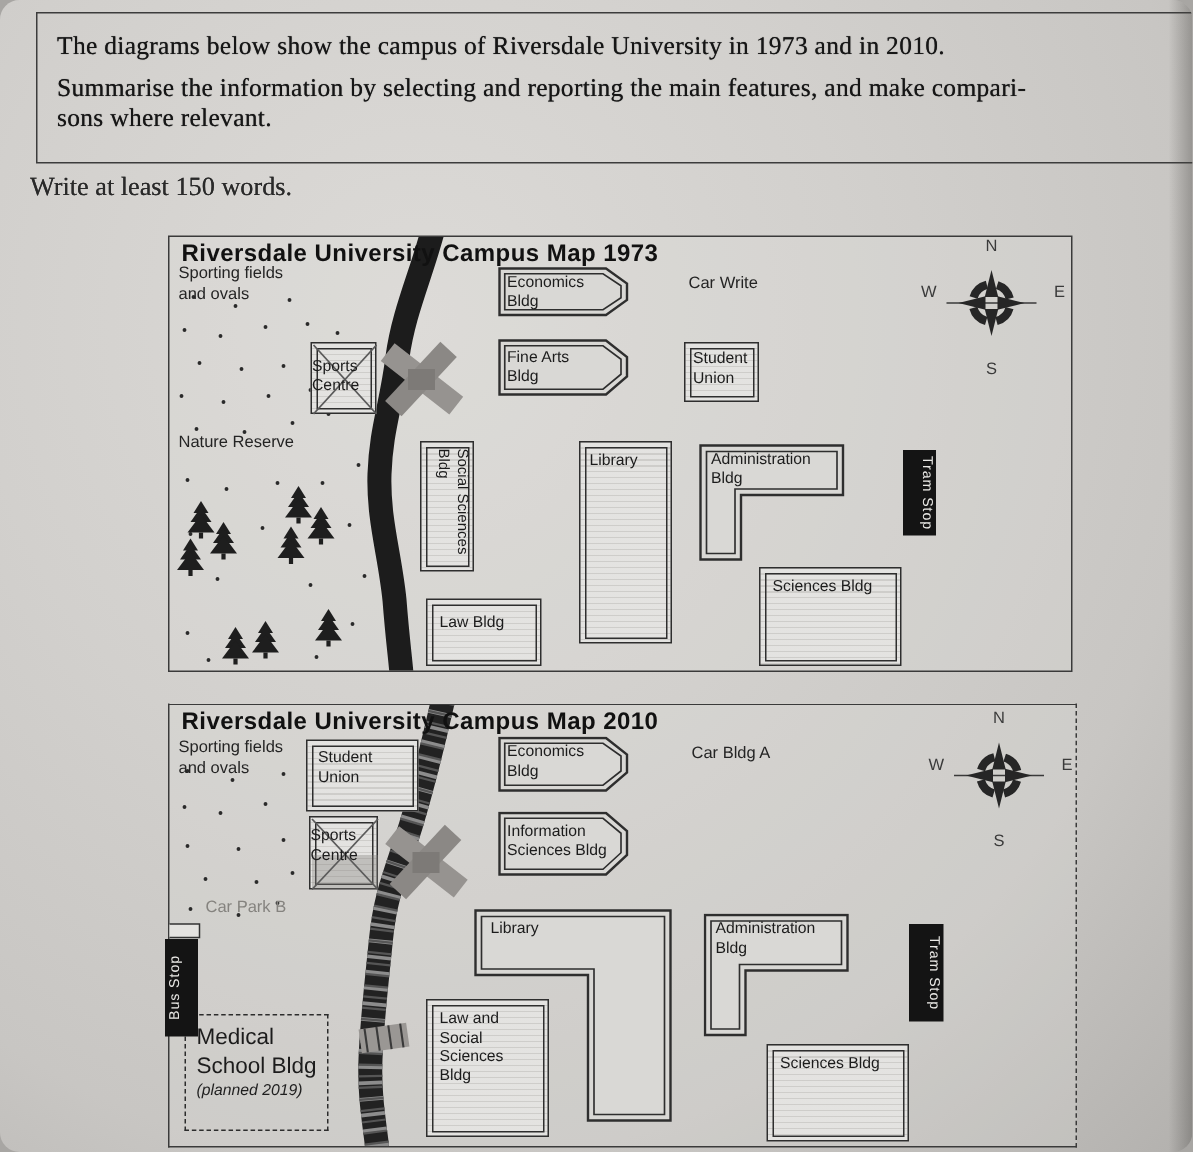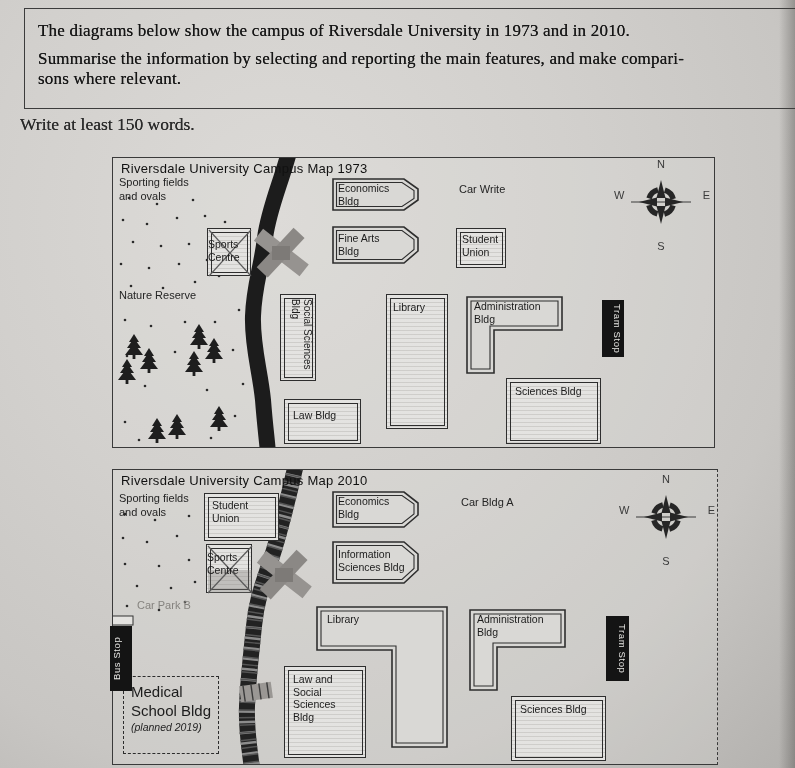--- a/index.html
+++ b/index.html
@@ -1,32 +1,32 @@
 <!DOCTYPE html>
 <html><head>
 <meta charset="utf-8">
 <style>
   html,body{margin:0;padding:0;background:#a8a6a3;}
   .page{position:relative;width:795px;height:768px;overflow:hidden;
         background:radial-gradient(ellipse at 35% 28%, #dcdad7 0%, #d2d0cd 40%, #c8c6c3 72%, #b3b1ae 100%);
-        font-family:"Liberation Sans",sans-serif;color:#1f1f1f;}
+        font-family:"Liberation Sans",sans-serif;color:#1f1f1f;border-radius:13px;}
   .page::after{content:"";position:absolute;right:0;top:0;width:16px;height:100%;
         background:linear-gradient(to right, rgba(70,68,65,0), rgba(70,68,65,0.38));pointer-events:none;}
   
   .task-box{position:absolute;left:24px;top:8px;width:790px;height:101px;
         border:1.6px solid #3c3c3c;box-sizing:border-box;padding:12px 0 0 13px;}
   .tline{margin:0 0 8px 0;font-family:"Liberation Serif",serif;font-size:17px;color:#161616;
         text-shadow:0 0 0.5px #2a2a2a;letter-spacing:0.2px;}
   .tline.cont{margin:0;}
   .write-note{position:absolute;left:20px;top:114px;font-family:"Liberation Serif",serif;
         font-size:17.5px;color:#2a2a2a;text-shadow:0 0 0.4px #333;}
   
   .map{position:absolute;border:1.5px solid #3a3a3a;box-sizing:content-box;background:rgba(224,223,220,0.25);}
   .map svg.art{position:absolute;left:0;top:0;z-index:1;}
-  .mtitle{position:absolute;left:8px;top:3px;font-size:13px;font-weight:normal;letter-spacing:0.3px;color:#111;z-index:3;}
+  .mtitle{position:absolute;left:8px;top:3px;font-size:16px;font-weight:bold;letter-spacing:0.3px;color:#111;z-index:3;}
   .lbl{position:absolute;font-size:11px;line-height:1.25;color:#242424;z-index:3;}
   .lbl.gray{color:#85837f;}
   
   .bx{position:absolute;z-index:2;box-sizing:border-box;border:1.6px solid #2e2e2e;
       background:#d9d8d5 repeating-linear-gradient(180deg, rgba(255,255,255,0.28) 0 3px, rgba(110,108,105,0.10) 3px 4px);}
   .bx::before{content:"";position:absolute;inset:2.5px;border:1.2px solid #2e2e2e;pointer-events:none;}
   .blabel{position:absolute;left:6px;top:4px;font-size:10.5px;line-height:1.2;color:#1c1c1c;z-index:2;}
   .blabel.center{left:0;right:12px;text-align:left;}
   .vlabel{position:absolute;inset:0;writing-mode:vertical-rl;font-size:10px;line-height:1.25;
       padding:4px 2px 0 0;color:#1c1c1c;z-index:2;}

